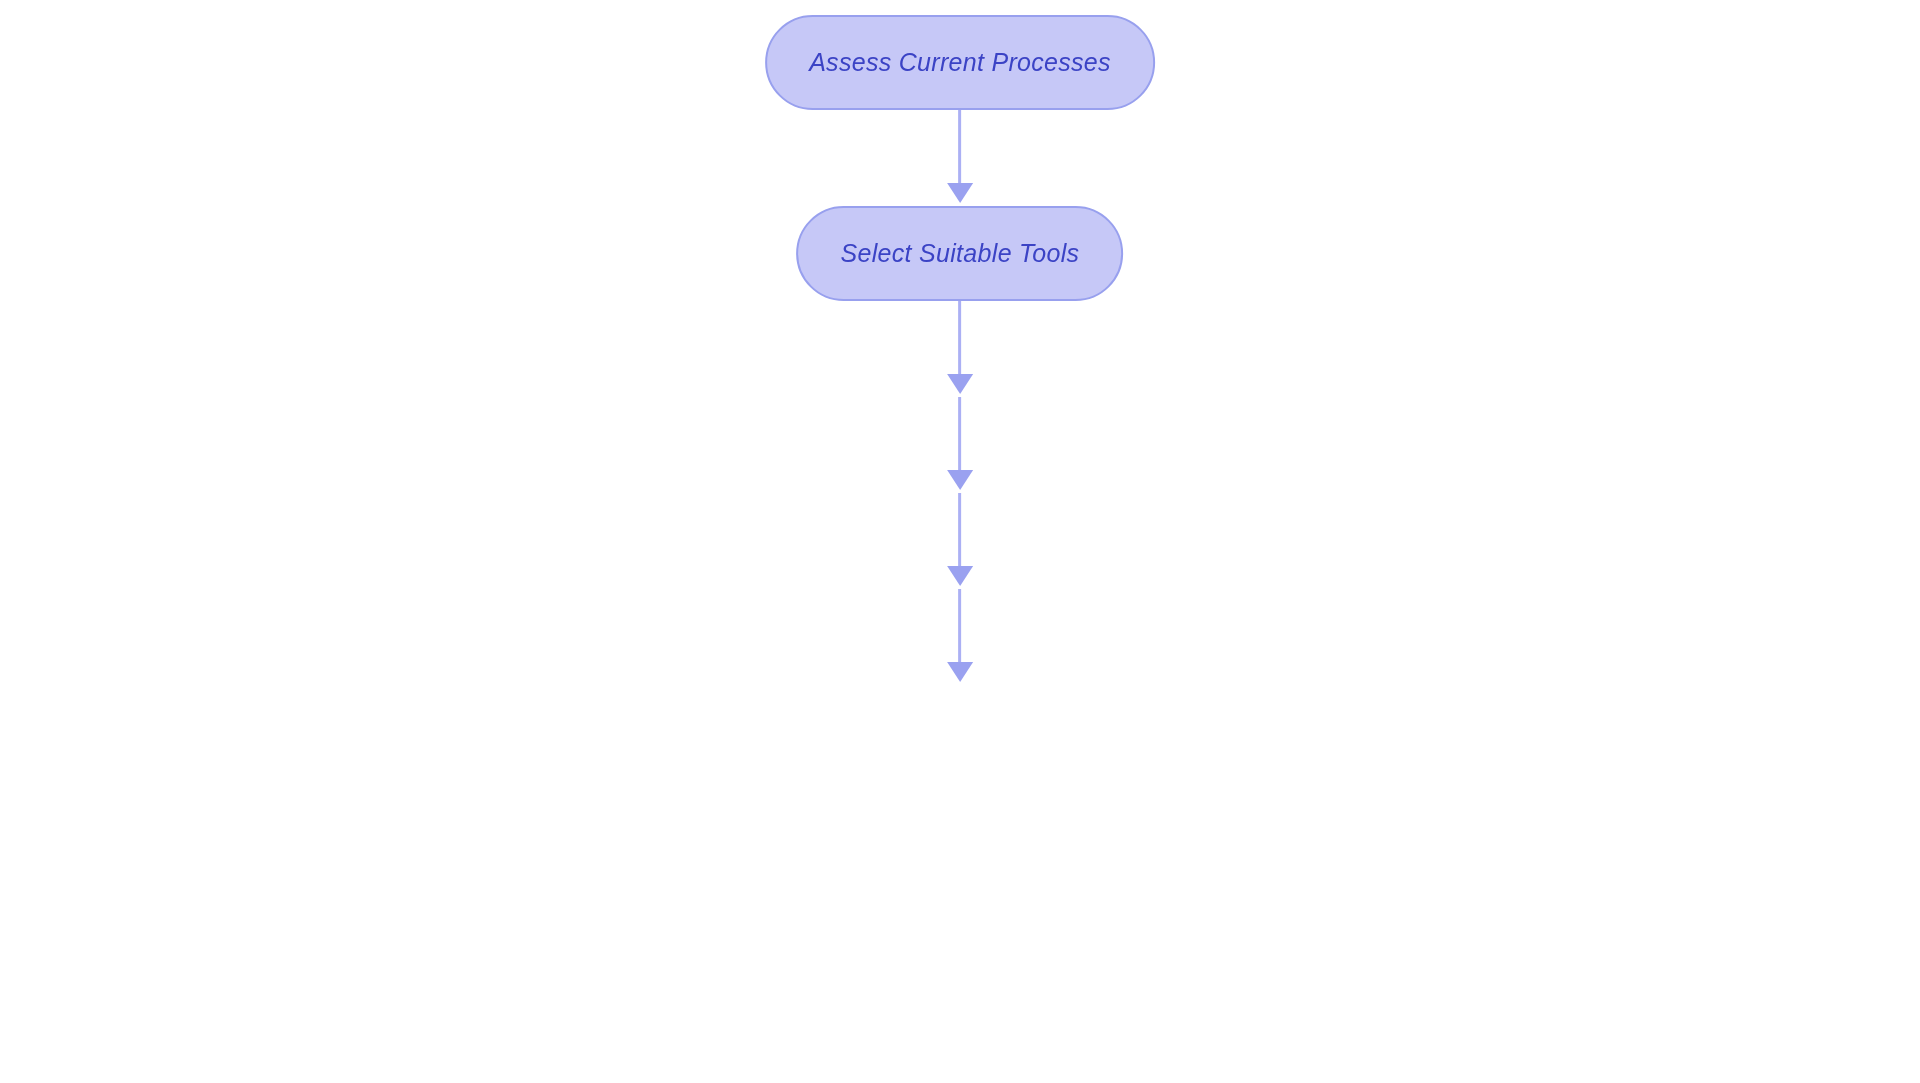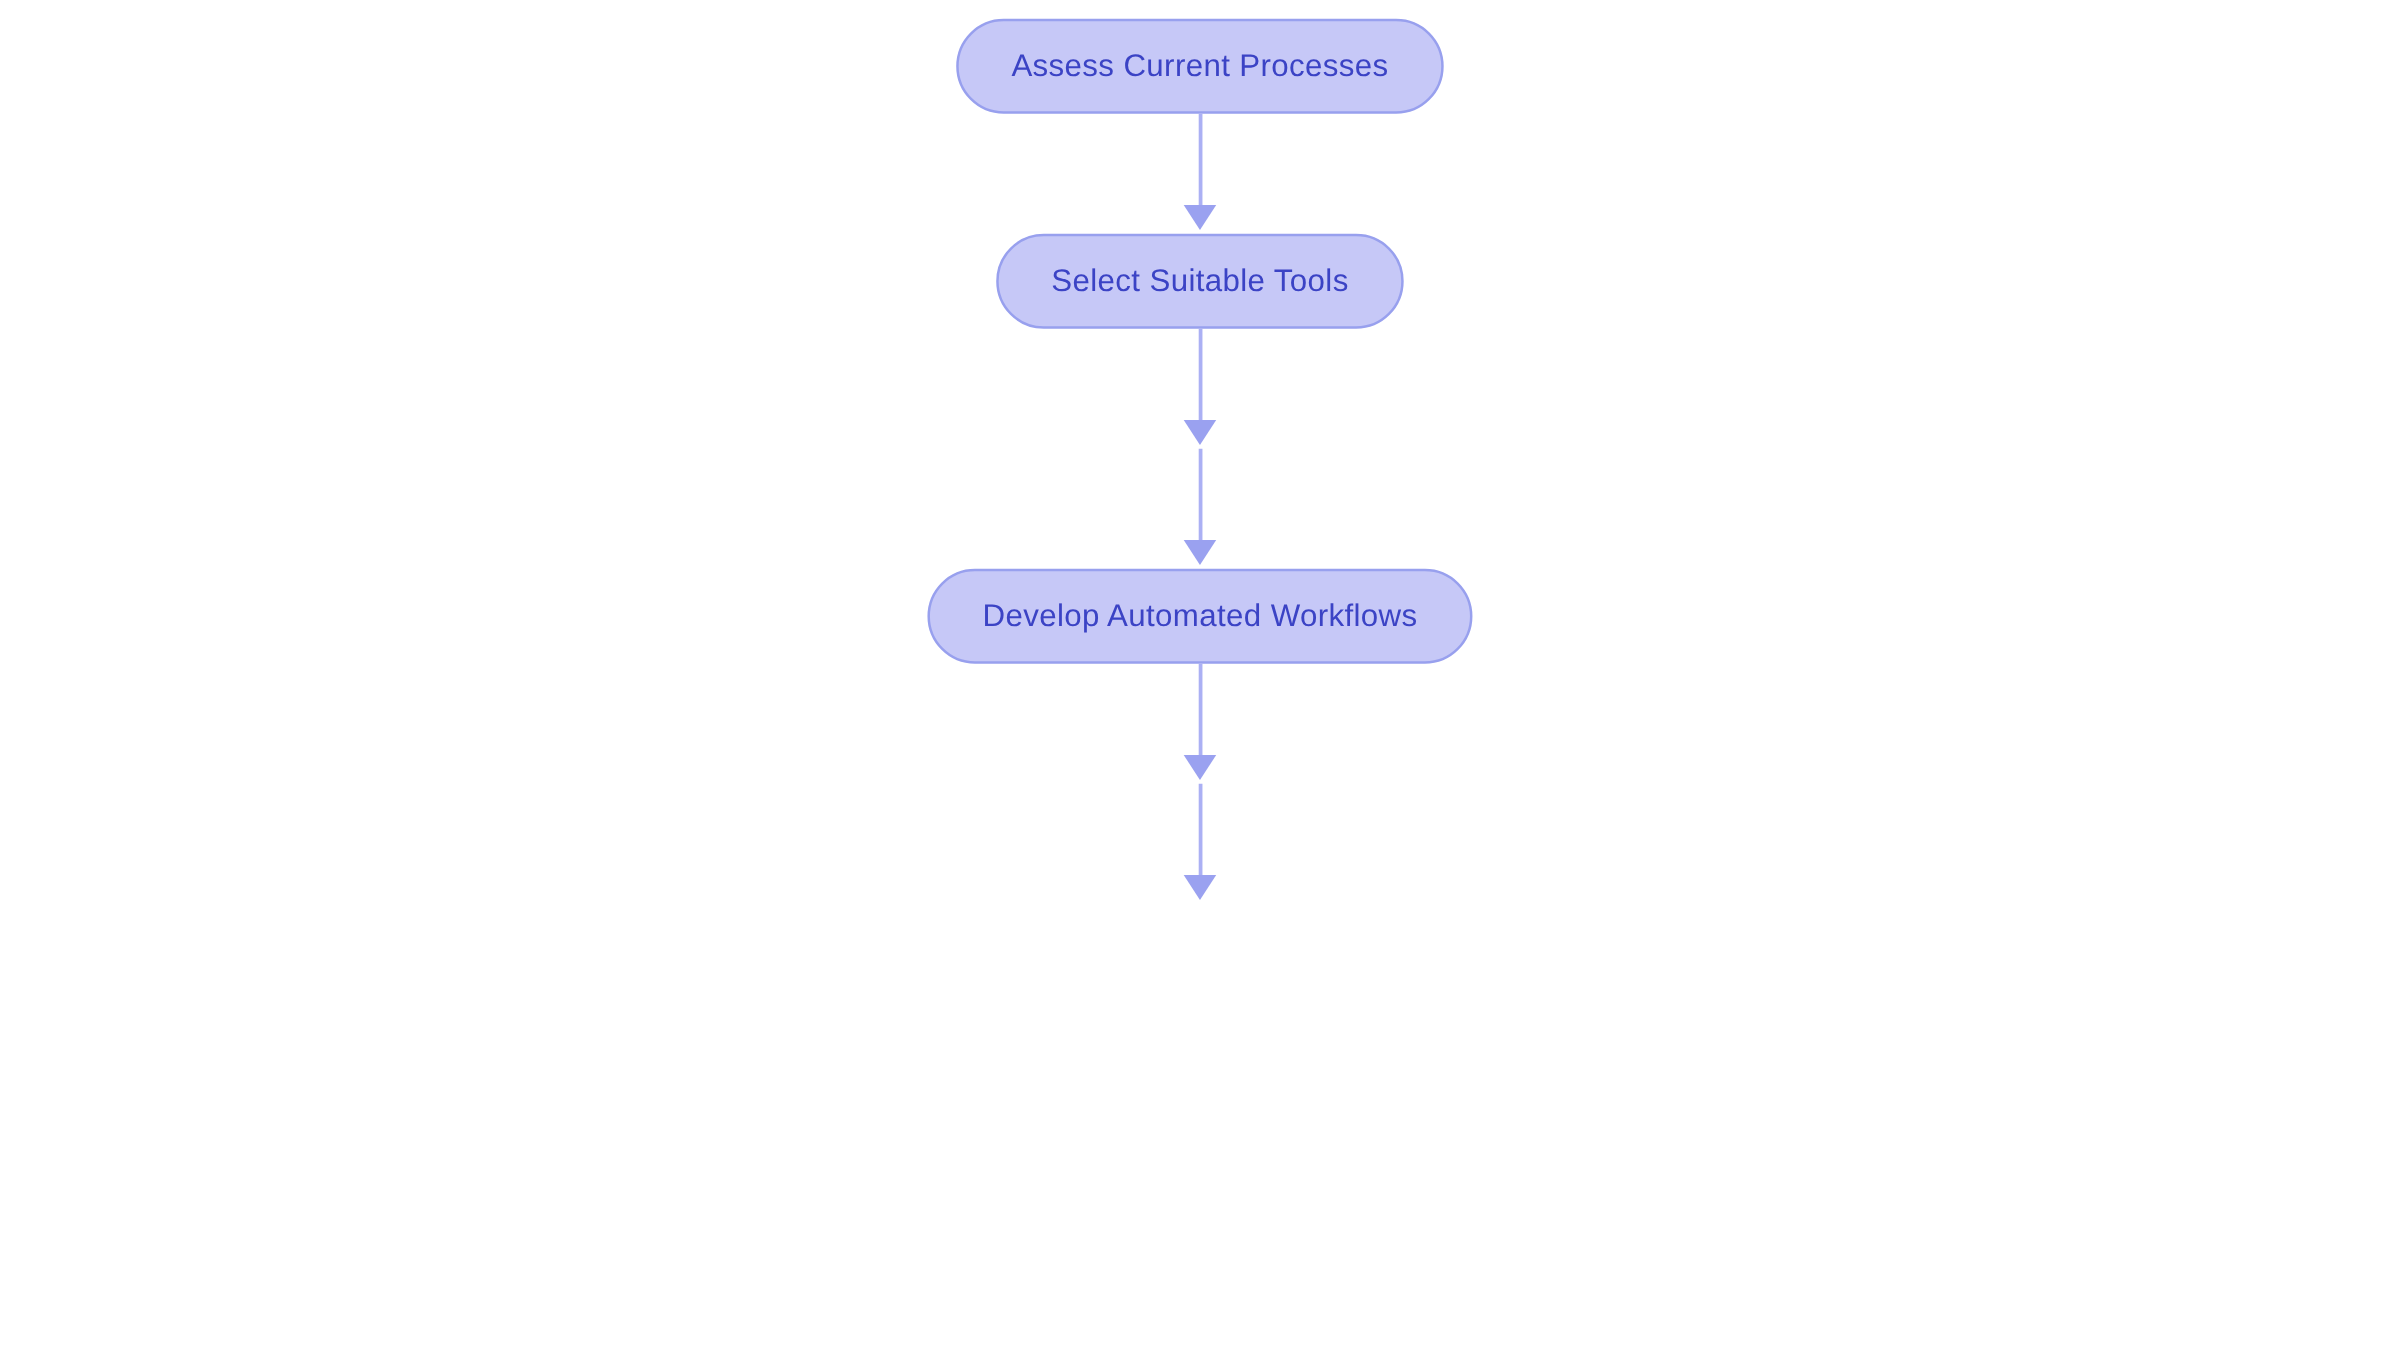--- a/index.html
+++ b/index.html
@@ -19,32 +19,33 @@
     position: absolute;
     top: 15px;
     left: 50%;
     transform: translateX(-50%);
     display: flex;
     flex-direction: column;
     align-items: center;
   }
   .node {
     box-sizing: border-box;
-    height: 76px;
+    height: 95px;
     padding: 0 42px;
     border-radius: 48px;
     background: #c6c8f7;
     border: 2px solid #98a0ee;
     color: #3b43c5;
     font-size: 25px;
     letter-spacing: 0.3px;
     display: flex;
     align-items: center;
     justify-content: center;
     white-space: nowrap;
+    font-style: italic;
   }
   .connector {
     height: 96px;
     width: 28px;
     display: flex;
     flex-direction: column;
     align-items: center;
   }
   .connector .line {
     width: 3px;
@@ -82,23 +83,20 @@
       <div class="line"></div>
       <div class="head"></div>
     </div>
 
 
     <div class="connector">
       <div class="line"></div>
       <div class="head"></div>
     </div>
 
-    <div class="node">
-      <span>Develop Automated Workflows</span>
-    </div>
 
     <div class="connector">
       <div class="line"></div>
       <div class="head"></div>
     </div>
 
 
     <div class="connector">
       <div class="line"></div>
       <div class="head"></div>

